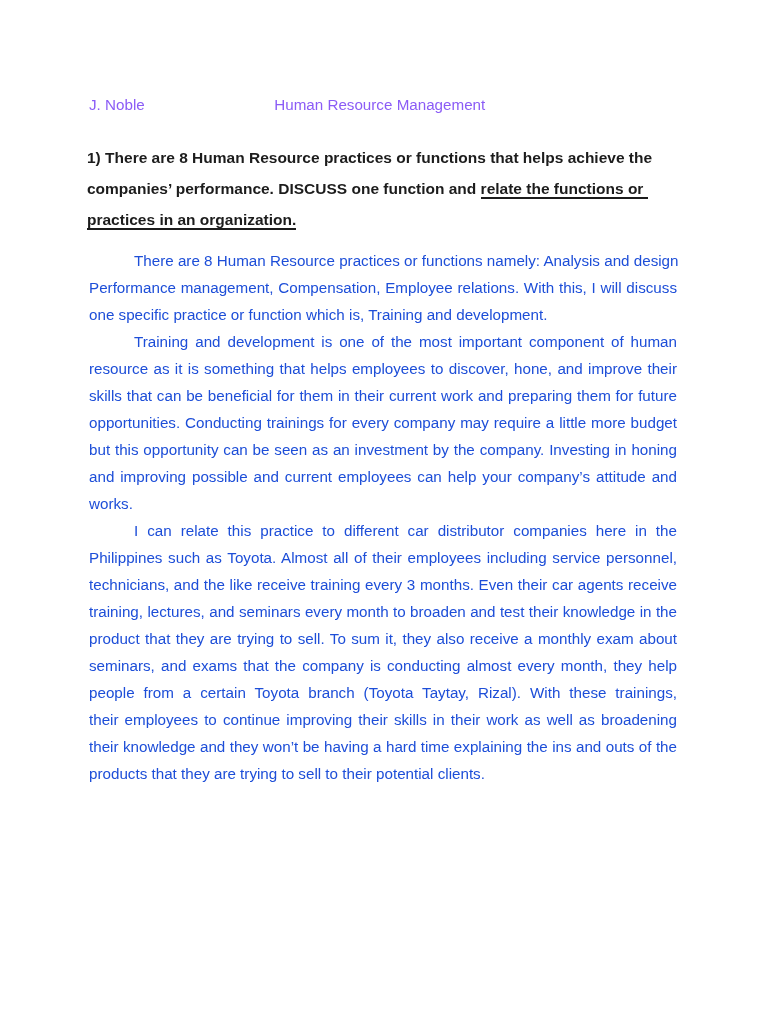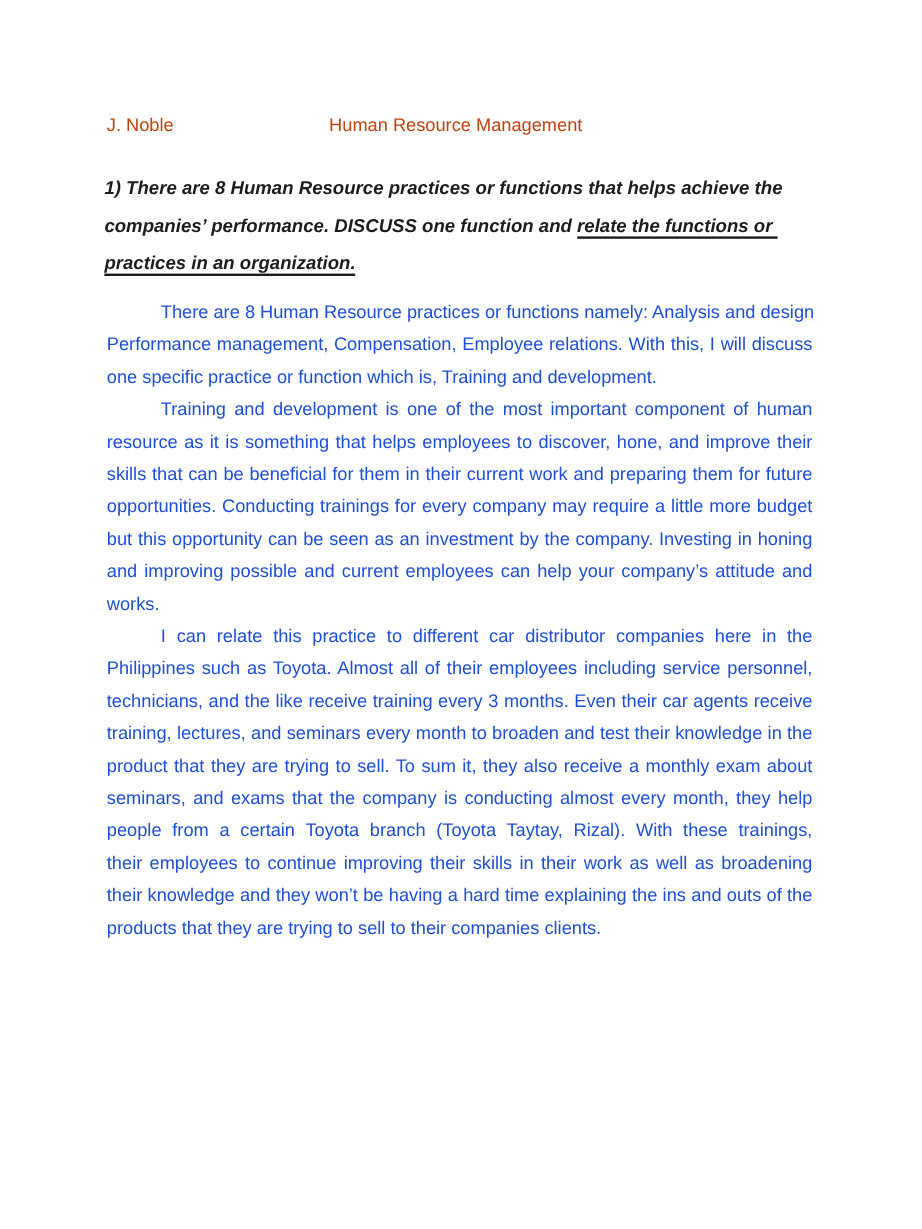--- a/index.html
+++ b/index.html
@@ -17,33 +17,32 @@
   }
   .content {
     position: absolute;
     left: 89px;
     top: 95px;
     width: 588px;
   }
   .doc-header {
     font-size: 15.2px;
     line-height: 19px;
-    color: #c2410c;
+    color: #8b5cf6;
     white-space: nowrap;
   }
   .doc-header .author {
     display: inline-block;
     width: 181px;
   }
   .question {
     margin-top: 28px;
     margin-left: -2px;
     font-size: 15.5px;
     font-weight: bold;
-    font-style: italic;
     line-height: 31px;
     color: #1c1c1c;
   }
   .h-line {
     white-space: nowrap;
   }
   .u {
     border-bottom: 2px solid currentColor;
   }
   .essay {
@@ -103,18 +102,18 @@
         <div class="para">
           <div class="b-line indent">I can relate this practice to different car distributor companies here in the</div>
           <div class="b-line">Philippines such as Toyota. Almost all of their employees including service personnel,</div>
           <div class="b-line">technicians, and the like receive training every 3 months. Even their car agents receive</div>
           <div class="b-line">training, lectures, and seminars every month to broaden and test their knowledge in the</div>
           <div class="b-line">product that they are trying to sell. To sum it, they also receive a monthly exam about</div>
           <div class="b-line">seminars, and exams that the company is conducting almost every month, they help</div>
           <div class="b-line">people from a certain Toyota branch (Toyota Taytay, Rizal). With these trainings,</div>
           <div class="b-line">their employees to continue improving their skills in their work as well as broadening</div>
           <div class="b-line">their knowledge and they won’t be having a hard time explaining the ins and outs of the</div>
-          <div class="b-line last">products that they are trying to sell to their companies clients.</div>
+          <div class="b-line last">products that they are trying to sell to their potential clients.</div>
         </div>
       </div>
 
   </div>
 </div>
 
 </body></html>

